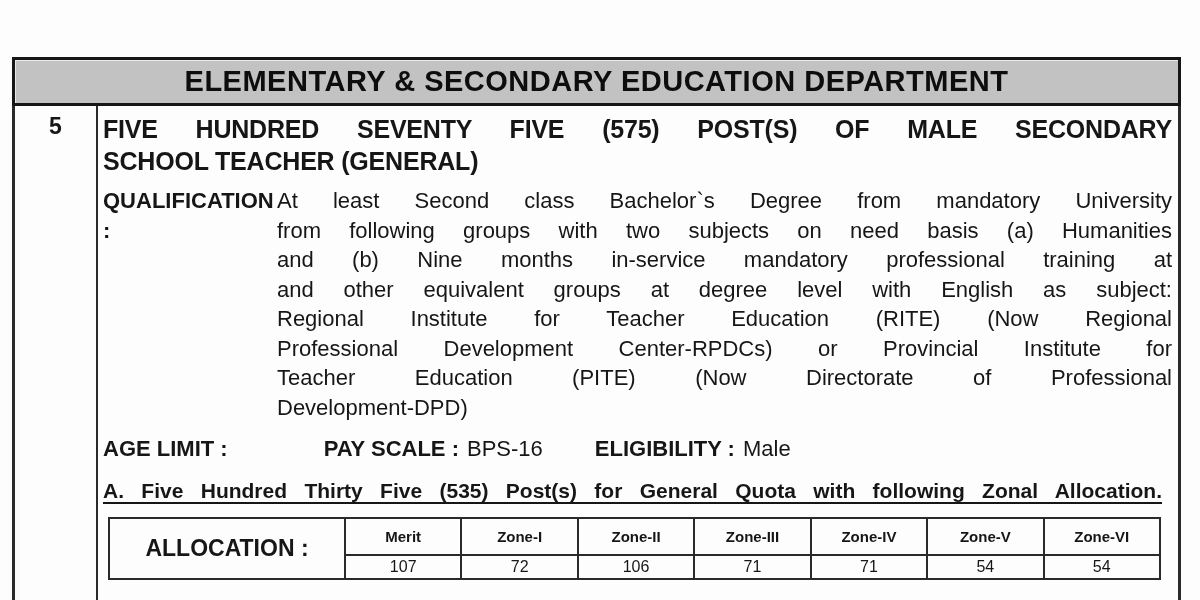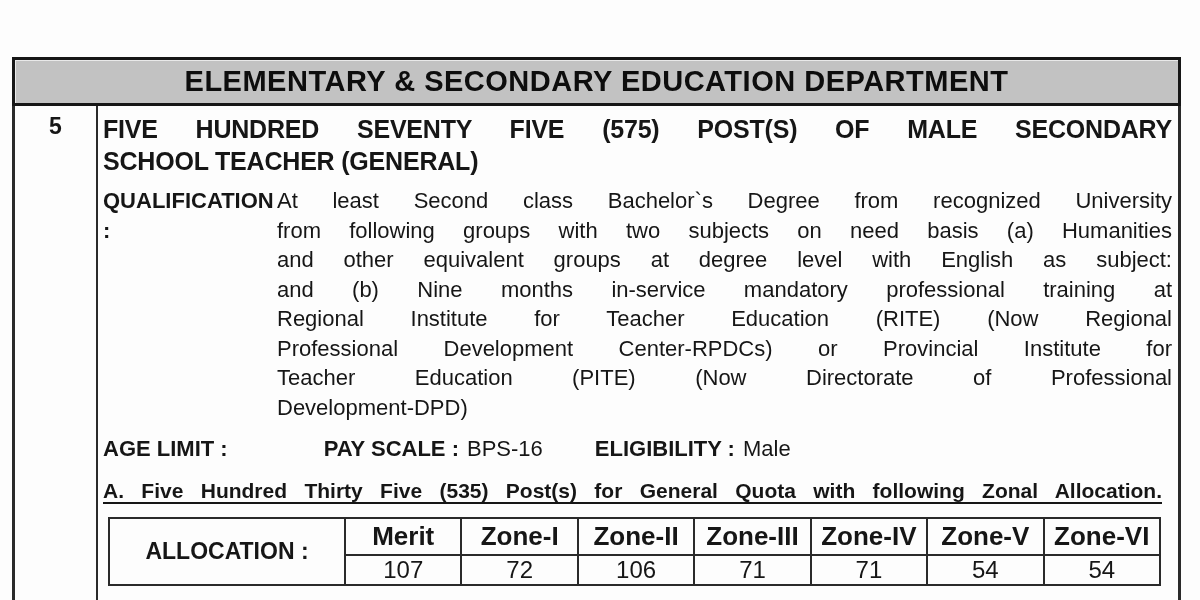--- a/index.html
+++ b/index.html
@@ -82,22 +82,22 @@
     border: 2px solid #2a2a2a;
     text-align: center;
     padding: 0;
   }
   td.alloc-label {
     width: 236px;
     text-align: left;
     font-weight: bold; font-size: 23px;
     padding-left: 8px;
   }
-  table.alloc th { font-size: 26px; height: 37px; font-weight: bold; }
-  table.alloc td.num { font-size: 24px; height: 24px; font-weight: normal; }
+  table.alloc th { font-size: 15px; height: 37px; font-weight: bold; }
+  table.alloc td.num { font-size: 16px; height: 24px; font-weight: normal; }
 </style>
 </head>
 <body>
 
 <div class="doc">
 
   <div class="deptbar">
     <span>ELEMENTARY &amp; SECONDARY EDUCATION DEPARTMENT</span>
   </div>
 
@@ -110,24 +110,24 @@
     <div class="content">
 
       <div class="title">
         <div class="stretch">FIVE HUNDRED SEVENTY FIVE (575) POST(S) OF MALE SECONDARY</div>
         <div>SCHOOL TEACHER (GENERAL)</div>
       </div>
 
       <div class="qual">
         <div class="qual-label">QUALIFICATION :</div>
         <div class="qual-lines">
-          <div class="stretch">At least Second class Bachelor`s Degree from recognized University</div>
+          <div class="stretch">At least Second class Bachelor`s Degree from mandatory University</div>
           <div class="stretch">from following groups with two subjects on need basis (a) Humanities</div>
+          <div class="stretch">and (b) Nine months in-service mandatory professional training at</div>
           <div class="stretch">and other equivalent groups at degree level with English as subject:</div>
-          <div class="stretch">and (b) Nine months in-service mandatory professional training at</div>
           <div class="stretch">Regional Institute for Teacher Education (RITE) (Now Regional</div>
           <div class="stretch">Professional Development Center-RPDCs) or Provincial Institute for</div>
           <div class="stretch">Teacher Education (PITE) (Now Directorate of Professional</div>
           <div>Development-DPD)</div>
         </div>
       </div>
 
       <div class="meta">
         <span class="lbl">AGE LIMIT :</span>
         <span class="sp1"></span>

